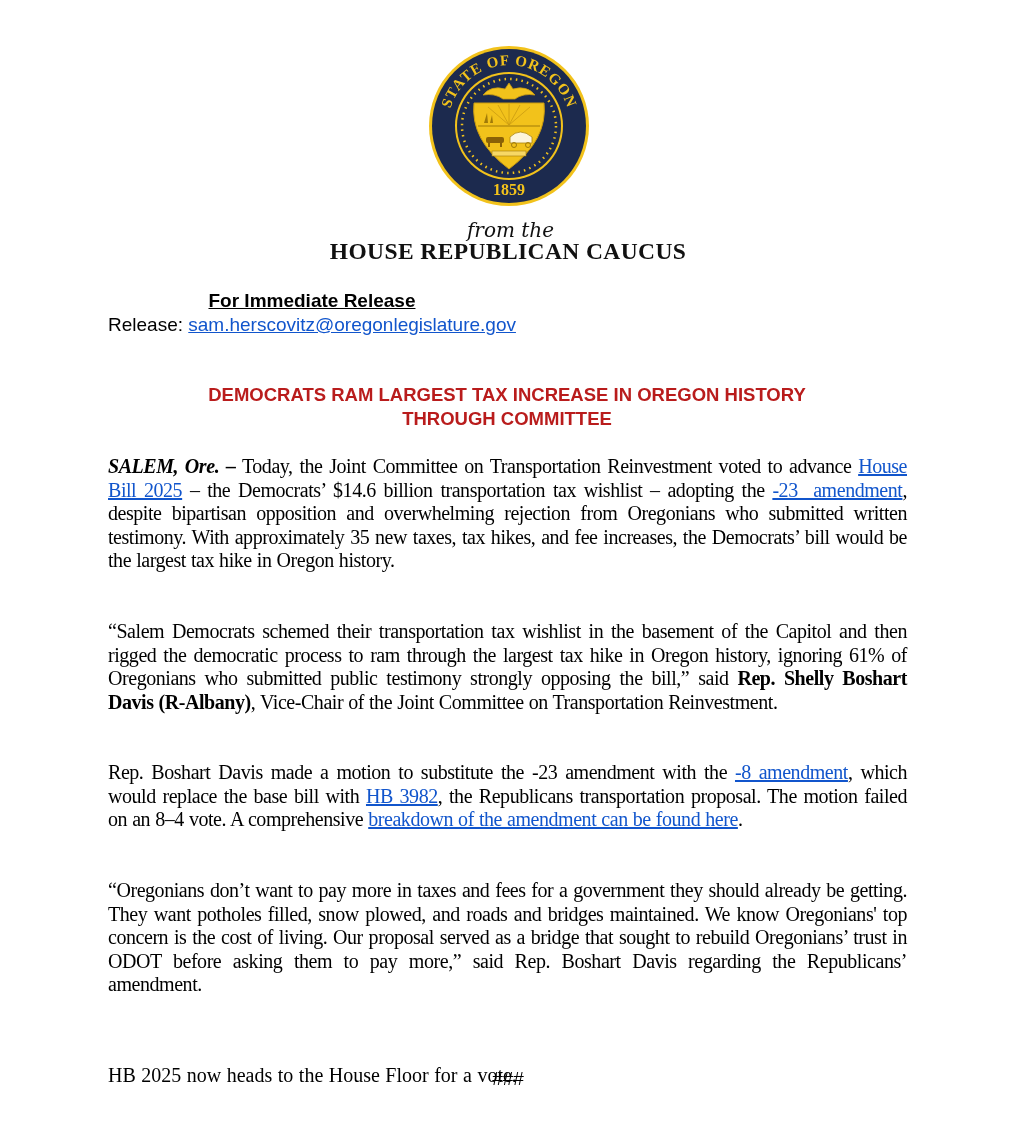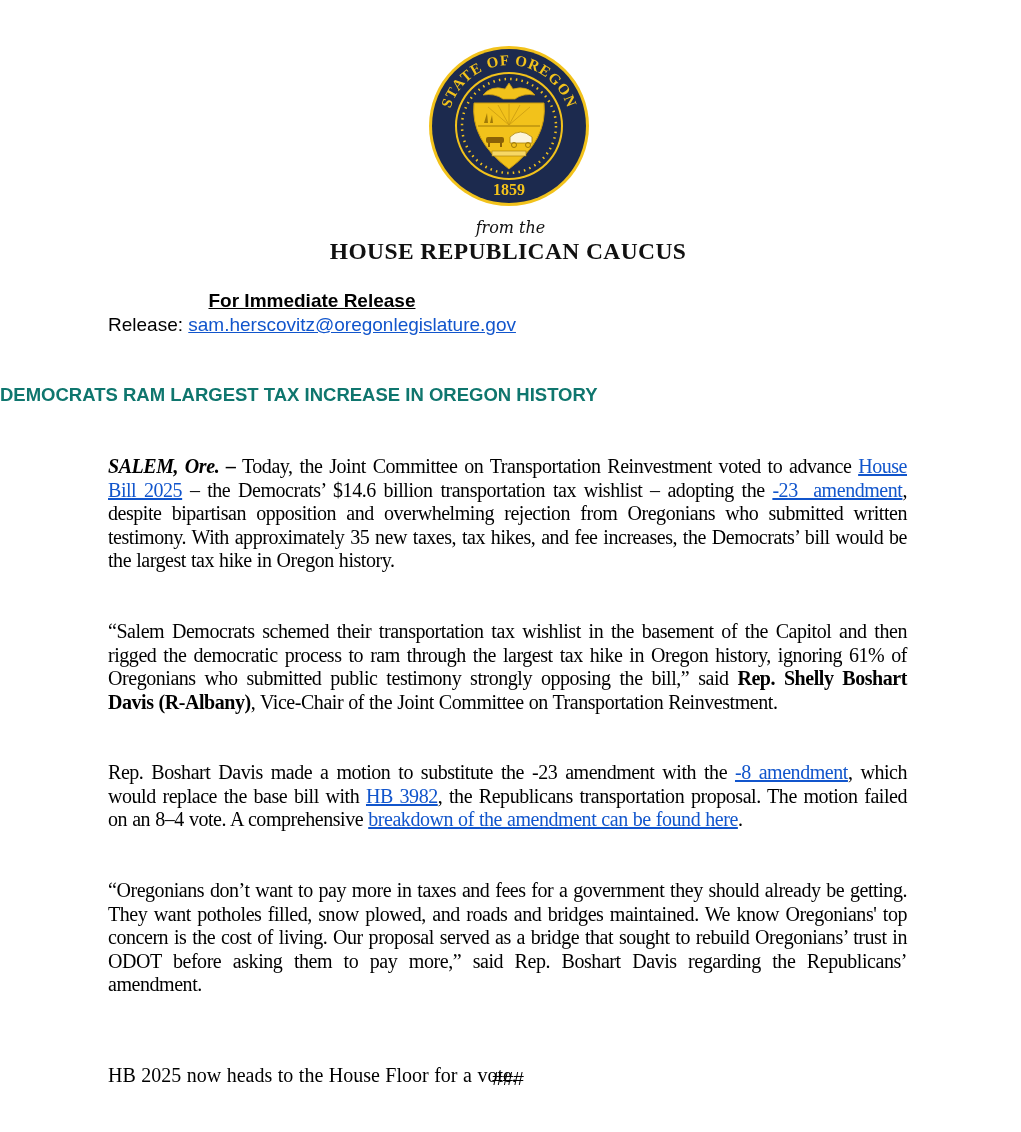--- a/index.html
+++ b/index.html
@@ -1,28 +1,28 @@
 <!DOCTYPE html>
 <html><head>
   <meta charset="utf-8">
   <style>
     html, body { margin: 0; padding: 0; background: #ffffff; }
     body { width: 1021px; height: 1132px; position: relative; overflow: hidden; }
     .page { position: absolute; left: 0; top: 0; width: 1021px; height: 1132px; }
     .seal { position: absolute; left: 428px; top: 45px; width: 162px; height: 162px; }
     .from { position: absolute; left: 0; width: 1021px; top: 218px; text-align: center;
-      font-family: "DejaVu Serif", "Liberation Serif", serif; font-style: italic; font-size: 16px; color: #111; }
+      font-family: "DejaVu Serif", "Liberation Serif", serif; font-style: italic; font-size: 20px; color: #111; }
     .caucus { position: absolute; left: 0; width: 1016px; top: 238px; text-align: center;
       font-family: "Liberation Serif", serif; font-weight: bold; font-size: 23.5px; letter-spacing: 0.4px; color: #111; }
     .meta { position: absolute; left: 108px; top: 289px;
       font-family: "Liberation Sans", sans-serif; font-size: 19px; line-height: 24px; color: #000; }
     .meta .release { font-weight: bold; text-decoration: underline; text-align: center; }
     a, .link { color: #1155cc; text-decoration: underline; }
-    .headline { position: absolute; left: 0; width: 1014px; top: 383px; text-align: left;
-      font-family: "Liberation Sans", sans-serif; font-weight: bold; font-size: 18.5px; line-height: 24px; color: #0f766e; }
+    .headline { position: absolute; left: 0; width: 1014px; top: 383px; text-align: center;
+      font-family: "Liberation Sans", sans-serif; font-weight: bold; font-size: 18.5px; line-height: 24px; color: #b91c1c; }
     .body { position: absolute; left: 108px; width: 799px;
       font-family: Liberation Serif, serif; font-size: 20px; line-height: 23.5px; color: #000;
       text-align: justify; letter-spacing: -0.45px; word-spacing: 0.5px; }
     .p1 { top: 455px; }
     .p2 { top: 620px; }
     .p3 { top: 761px; }
     .p4 { top: 879px; }
     .p5 { top: 1064px; text-align: left; letter-spacing: 0; }
     .endmark { position: absolute; left: 0; width: 1016px; top: 1068px; text-align: center;
       font-family: "Liberation Sans", sans-serif; font-size: 19px; color: #000; }
@@ -79,20 +79,21 @@
   <div class="from">from the</div>
   <div class="caucus">HOUSE REPUBLICAN CAUCUS</div>
 
   <div class="meta">
     <div class="release">For Immediate Release</div>
     <div><span>Release: </span><a class="link">sam.herscovitz@oregonlegislature.gov</a></div>
   </div>
 
   <div class="headline">
     <div>DEMOCRATS RAM LARGEST TAX INCREASE IN OREGON HISTORY</div>
+    <div>THROUGH COMMITTEE</div>
   </div>
 
   <div class="body p1"><b><i>SALEM, Ore. –</i></b><span> Today, the Joint Committee on Transportation Reinvestment voted to advance </span><a class="link">House Bill 2025</a><span> – the Democrats’ $14.6 billion transportation tax wishlist – adopting the </span><a class="link" style="white-space:pre">-23  amendment</a><span>, despite bipartisan opposition and overwhelming rejection from Oregonians who submitted written testimony. With approximately 35 new taxes, tax hikes, and fee increases, the Democrats’ bill would be the largest tax hike in Oregon history.</span></div>
 
   <div class="body p2"><span>“Salem Democrats schemed their transportation tax wishlist in the basement of the Capitol and then rigged the democratic process to ram through the largest tax hike in Oregon history, ignoring 61% of Oregonians who submitted public testimony strongly opposing the bill,” said </span><b>Rep. Shelly Boshart Davis (R-Albany)</b><span>, Vice-Chair of the Joint Committee on Transportation Reinvestment.</span></div>
 
   <div class="body p3"><span>Rep. Boshart Davis made a motion to substitute the -23 amendment with the </span><a class="link">-8 amendment</a><span>, which would replace the base bill with </span><a class="link">HB 3982</a><span>, the Republicans transportation proposal. The motion failed on an 8–4 vote. A comprehensive </span><a class="link">breakdown of the amendment can be found here</a><span>.</span></div>
 
   <div class="body p4">“Oregonians don’t want to pay more in taxes and fees for a government they should already be getting. They want potholes filled, snow plowed, and roads and bridges maintained. We know Oregonians' top concern is the cost of living. Our proposal served as a bridge that sought to rebuild Oregonians’ trust in ODOT before asking them to pay more,” said Rep. Boshart Davis regarding the Republicans’ amendment.</div>
 

